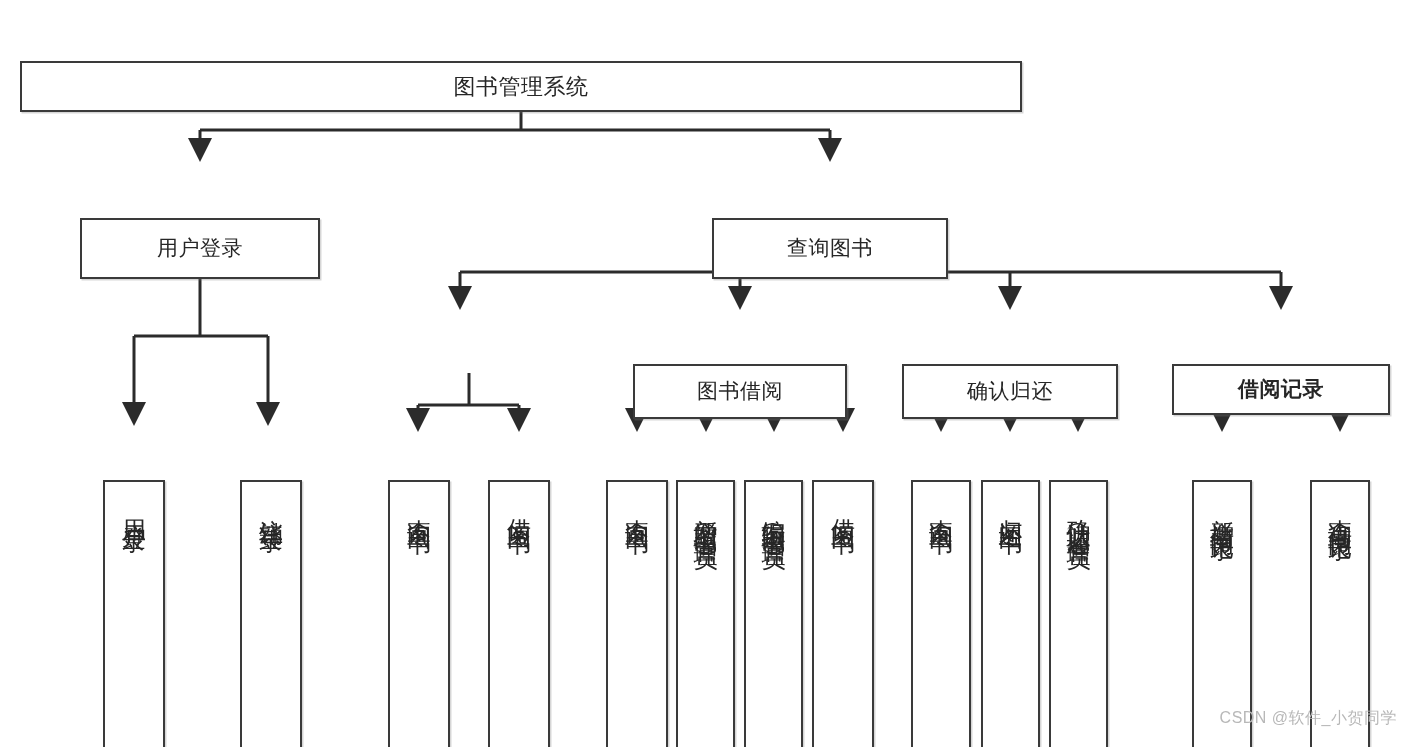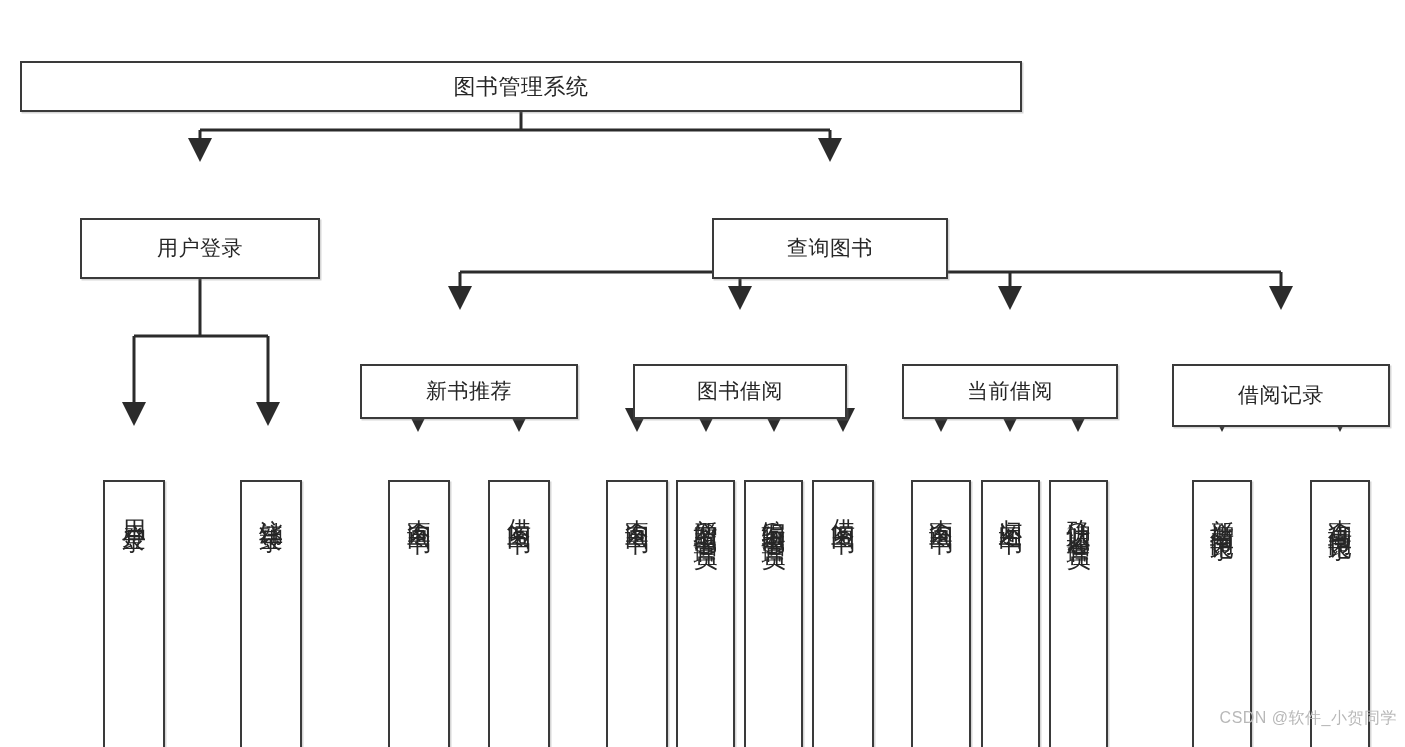--- a/index.html
+++ b/index.html
@@ -124,33 +124,30 @@
   </div>
 
   <div class="node" style="left:80px;top:172px;width:240px;height:61px;">
     <span class="label">用户登录</span>
   </div>
 
   <div class="node" style="left:712px;top:172px;width:236px;height:61px;">
     <span class="label">查询图书</span>
   </div>
 
-  <div class="node" style="left:360px;top:318px;width:218px;height:55px;">
-    <span class="label">新书推荐</span>
-  </div>
 
   <div class="node" style="left:633px;top:318px;width:214px;height:55px;font-family:Liberation Serif, serif;">
     <span class="label">图书借阅</span>
   </div>
 
   <div class="node" style="left:902px;top:318px;width:216px;height:55px;">
-    <span class="label">当前借阅</span>
-  </div>
-
-  <div class="node" style="left:1172px;top:318px;width:218px;height:63px;">
+    <span class="label">确认归还</span>
+  </div>
+
+  <div class="node" style="left:1172px;top:318px;width:218px;height:51px;font-weight:bold;">
     <span class="label">借阅记录</span>
   </div>
 
   <div class="node leaf" style="left:103px;top:434px;width:62px;height:299px;">
     <span class="label">用户登录</span>
   </div>
 
   <div class="node leaf" style="left:240px;top:434px;width:62px;height:299px;">
     <span class="label">注销登录</span>
   </div>

